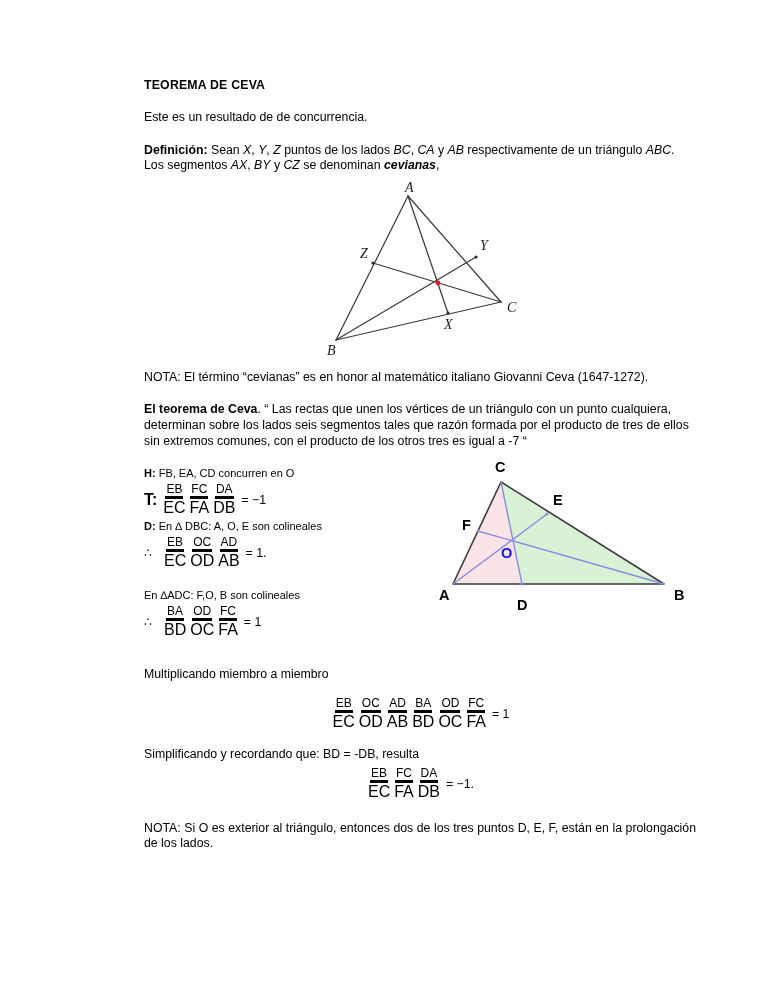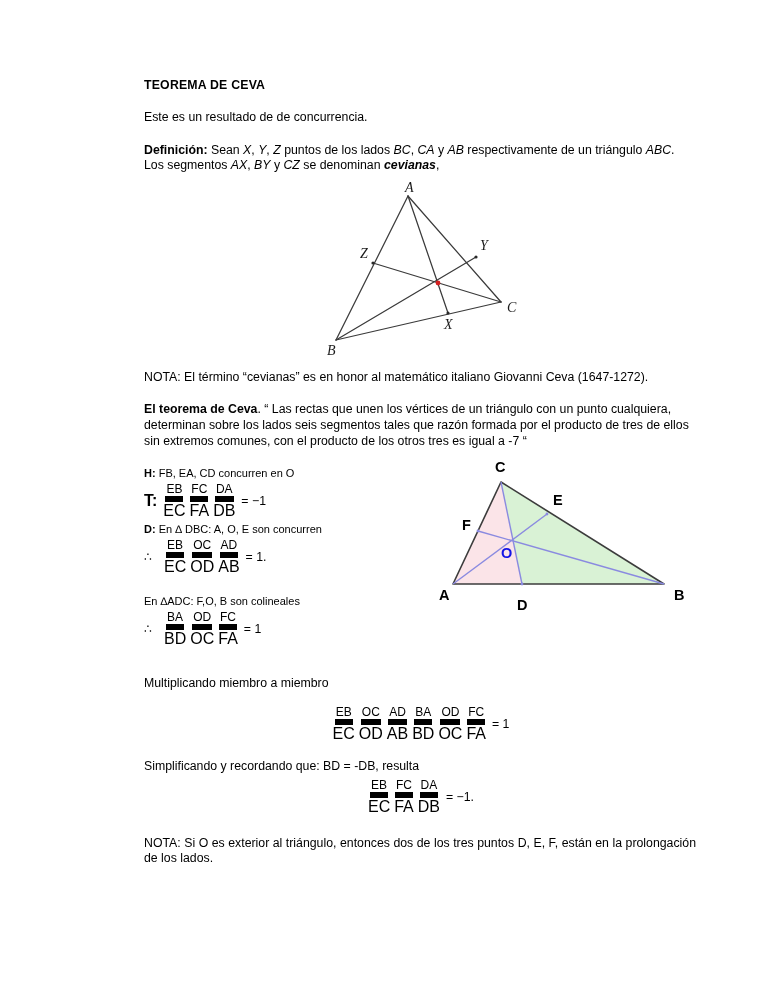--- a/index.html
+++ b/index.html
@@ -82,21 +82,21 @@
   .frac {
     display: inline-flex;
     flex-direction: column;
     align-items: center;
     vertical-align: middle;
     margin: 0 1px;
     line-height: 1.12;
   }
   .frac .num {
     padding: 0 1px;
-    border-bottom: 6px solid #000000;
+    border-bottom: 3px solid #000000;
     font-size: 12px;
   }
   .frac .den {
     padding: 0 1px;
     font-size: 16px;
   }
   .eqtail {
     margin-left: 4px;
     font-size: 12.3px;
   }
@@ -223,21 +223,21 @@
             </span>
             <span class="frac">
               <span class="num">DA</span>
               <span class="den">DB</span>
             </span>
             <span class="eqtail">= −1</span>
           </span>
         </div>
 
         <div class="ln">
-          <span class="lbl-b">D:</span><span> En ∆ DBC: A, O, E son concurren</span>
+          <span class="lbl-b">D:</span><span> En ∆ DBC: A, O, E son colineales</span>
         </div>
 
         <div class="ln-tall">
           <span class="therefore">∴</span>
           <span class="tf">
             <span class="frac">
               <span class="num">EB</span>
               <span class="den">EC</span>
             </span>
             <span class="frac">

